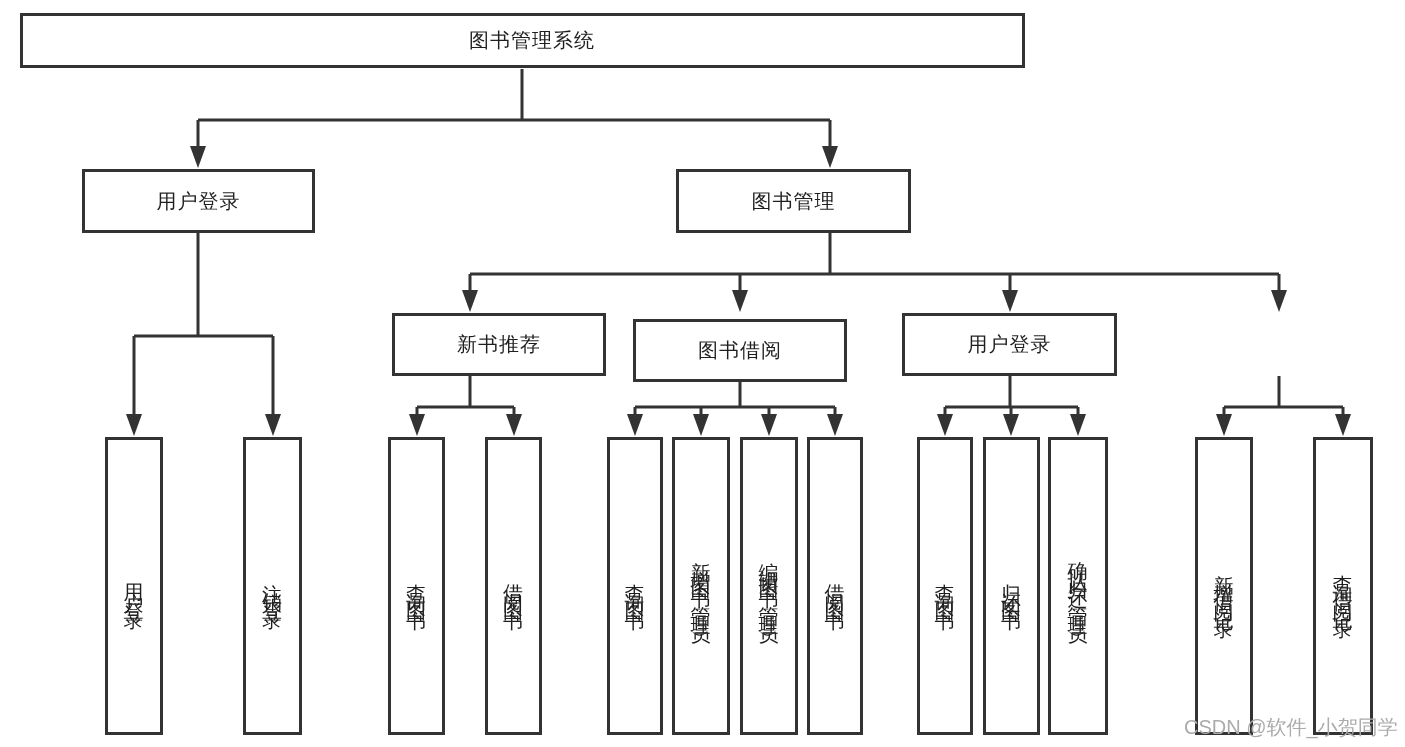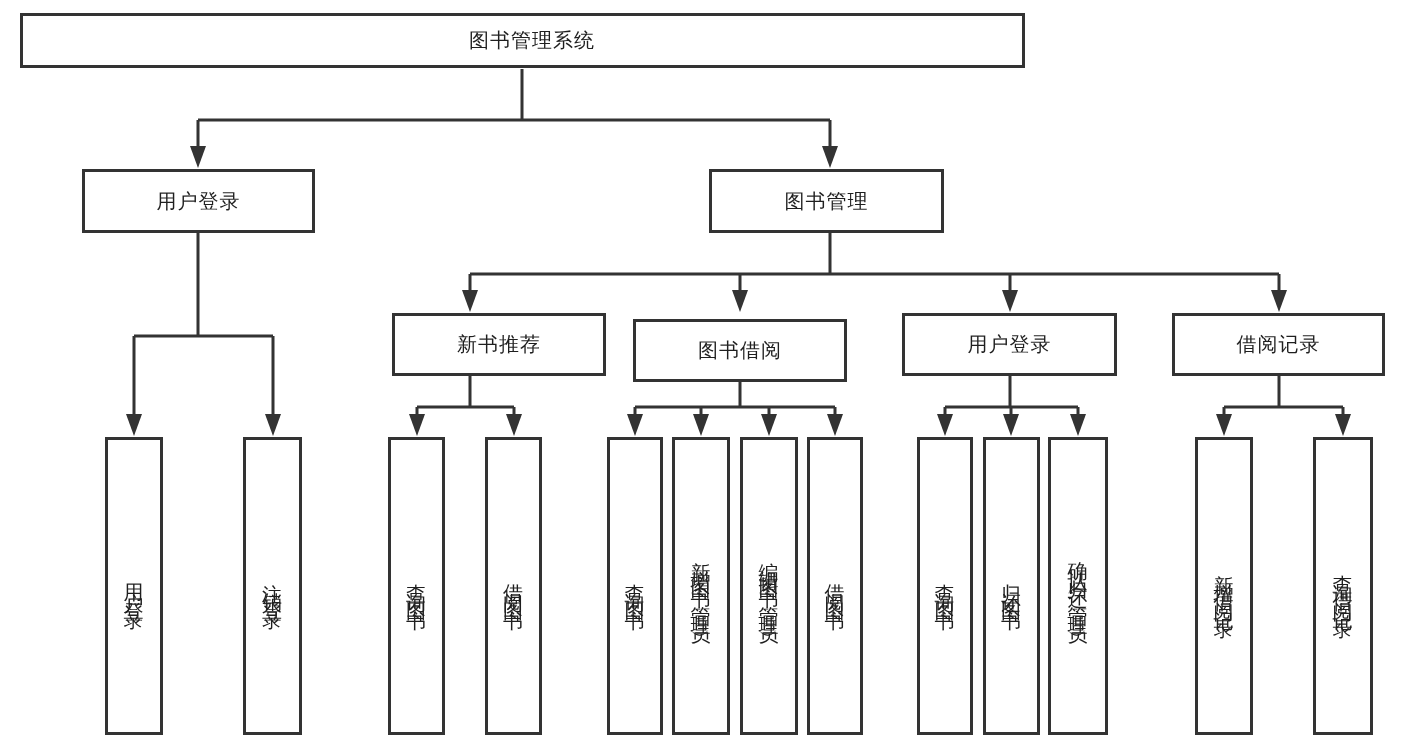--- a/index.html
+++ b/index.html
@@ -91,35 +91,32 @@
     </g>
   </svg>
 
   <div class="node hbox" style="left:20px; top:13px; width:1005px; height:55px;padding-left:19px;">
     <span>图书管理系统</span>
   </div>
 
   <div class="node hbox" style="left:82px; top:169px; width:233px; height:64px;">
     <span>用户登录</span>
   </div>
-  <div class="node hbox" style="left:709px; top:169px; width:235px; height:64px;">
+  <div class="node hbox" style="left:676px; top:169px; width:235px; height:64px;">
     <span>图书管理</span>
   </div>
 
   <div class="node hbox" style="left:363px; top:313px; width:214px; height:63px;margin-left:29px;">
     <span>新书推荐</span>
   </div>
   <div class="node hbox" style="left:633px; top:319px; width:214px; height:63px;">
     <span>图书借阅</span>
   </div>
   <div class="node hbox" style="left:902px; top:313px; width:215px; height:63px;">
     <span>用户登录</span>
-  </div>
-  <div class="node hbox" style="left:1172px; top:313px; width:213px; height:63px;">
-    <span>借阅记录</span>
   </div>
 
   <div class="node vbox" style="left:105px; top:437px; width:58px; height:298px;">
     <span>用户登录</span>
   </div>
   <div class="node vbox" style="left:243px; top:437px; width:59px; height:298px;">
     <span>注销登录</span>
   </div>
 
   <div class="node vbox" style="left:388px; top:437px; width:57px; height:298px;">
@@ -152,13 +149,14 @@
     <span>确认归还（管理员）</span>
   </div>
 
   <div class="node vbox" style="left:1195px; top:437px; width:58px; height:298px;">
     <span>新增借阅记录</span>
   </div>
   <div class="node vbox" style="left:1313px; top:437px; width:60px; height:298px;">
     <span>查询借阅记录</span>
   </div>
 
+  <div class="watermark">CSDN @软件_小贺同学</div>
 </div>
 
 </body></html>

